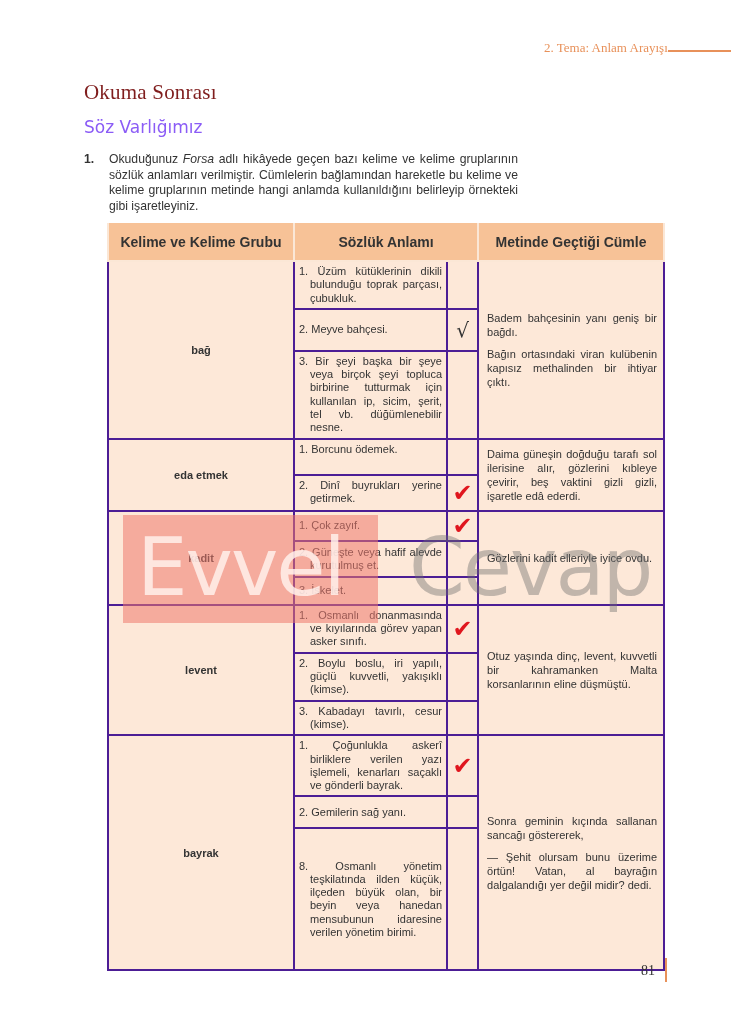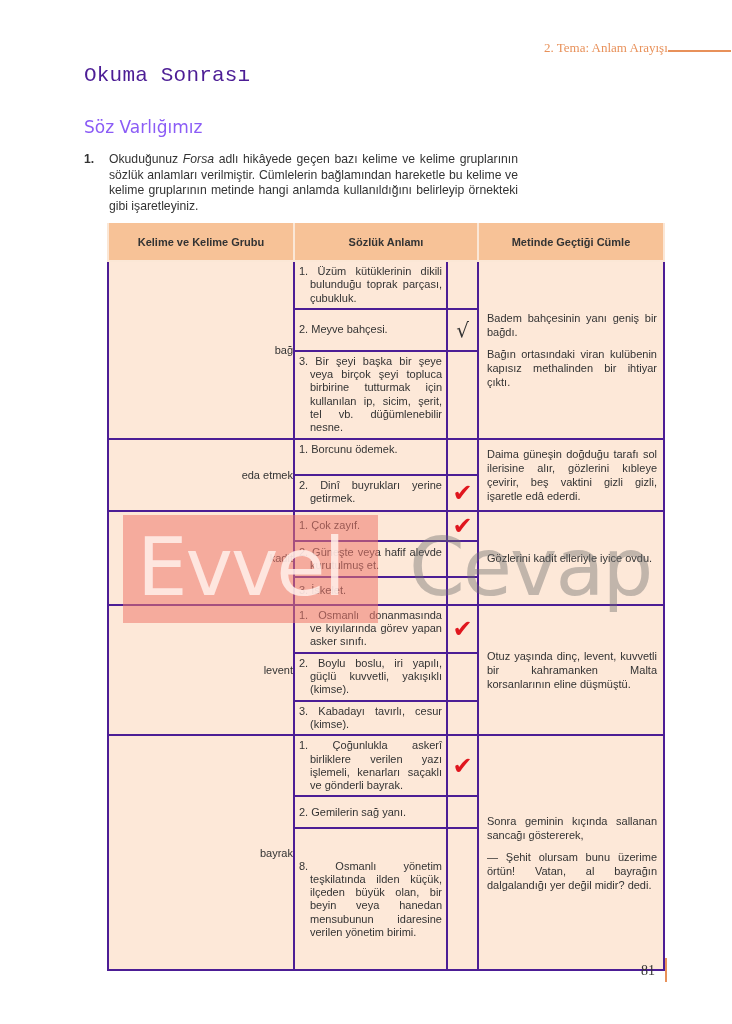--- a/index.html
+++ b/index.html
@@ -1,35 +1,35 @@
 <!DOCTYPE html>
 <html><head>
 <meta charset="utf-8">
 <style>
   html, body { margin:0; padding:0; }
   body { width:732px; height:1024px; background:#ffffff; position:relative; overflow:hidden;
          font-family:"Liberation Sans", sans-serif; color:#2b2b2b; }
   .running-head { position:absolute; top:40px; left:544px; font-family:"Liberation Serif", serif;
                   font-size:13px; color:#e8915a; }
   .running-line { position:absolute; top:50px; left:668px; width:63px; height:1.5px; background:#e8915a; }
-  .title-main { position:absolute; top:64px; left:84px; font-family:Liberation Mono, monospace;
-                font-size:21px; color:#4c1d95; letter-spacing:0.2px; }
+  .title-main { position:absolute; top:80px; left:84px; font-family:Liberation Serif, serif;
+                font-size:21px; color:#7f1d1d; letter-spacing:0.2px; }
   .title-sub { position:absolute; top:117px; left:84px; font-family:"DejaVu Sans", sans-serif;
                font-size:17px; color:#8b5cf6; }
   .instruction { position:absolute; top:152px; left:84px; width:434px; font-size:12.2px; line-height:15.7px; color:#333; }
   .instruction .num { position:absolute; left:0; top:0; font-weight:bold; }
   .instruction .txt { display:block; margin-left:25px; text-align:justify; }
   .instruction i { font-style:italic; }
 
   table.vocab { position:absolute; top:223px; left:107px; width:556px; border-collapse:collapse;
                 table-layout:fixed; font-size:11px; color:#333; }
-  table.vocab th { background:#f7c297; height:35px; font-weight:bold; font-size:11px; color:#333;
+  table.vocab th { background:#f7c297; height:35px; font-weight:bold; font-size:14px; color:#333;
                    border:2px solid #fbe7d6; border-top:none; }
   table.vocab td { background:#fde8d8; border:2px solid #4c1d95; padding:0; vertical-align:top; }
-  table.vocab td.word { text-align:right; vertical-align:middle; }
+  table.vocab td.word { text-align:center; vertical-align:middle;font-weight:bold; }
   table.vocab td.meaning { padding:3px 4px 3px 4px; line-height:13.3px; }
   table.vocab td.meaning .mtxt { display:block; padding-left:11px; text-indent:-11px; text-align:justify; }
   table.vocab td.check { text-align:center; vertical-align:middle; }
   table.vocab td.sentence { vertical-align:middle; padding:4px 6px 4px 8px; line-height:14px; text-align:justify; }
   table.vocab td.sentence p { margin:0 0 8px 0; }
   table.vocab td.sentence p:last-child { margin-bottom:0; }
   .tick-plain { font-size:20px; color:#333; font-family:"DejaVu Sans", sans-serif; }
   .tick-red { font-size:24px; color:#e0161e; font-weight:bold; font-family:"DejaVu Sans", sans-serif; }
 
   .watermark { position:absolute; top:515px; left:123px; width:530px; height:108px; pointer-events:none; }

